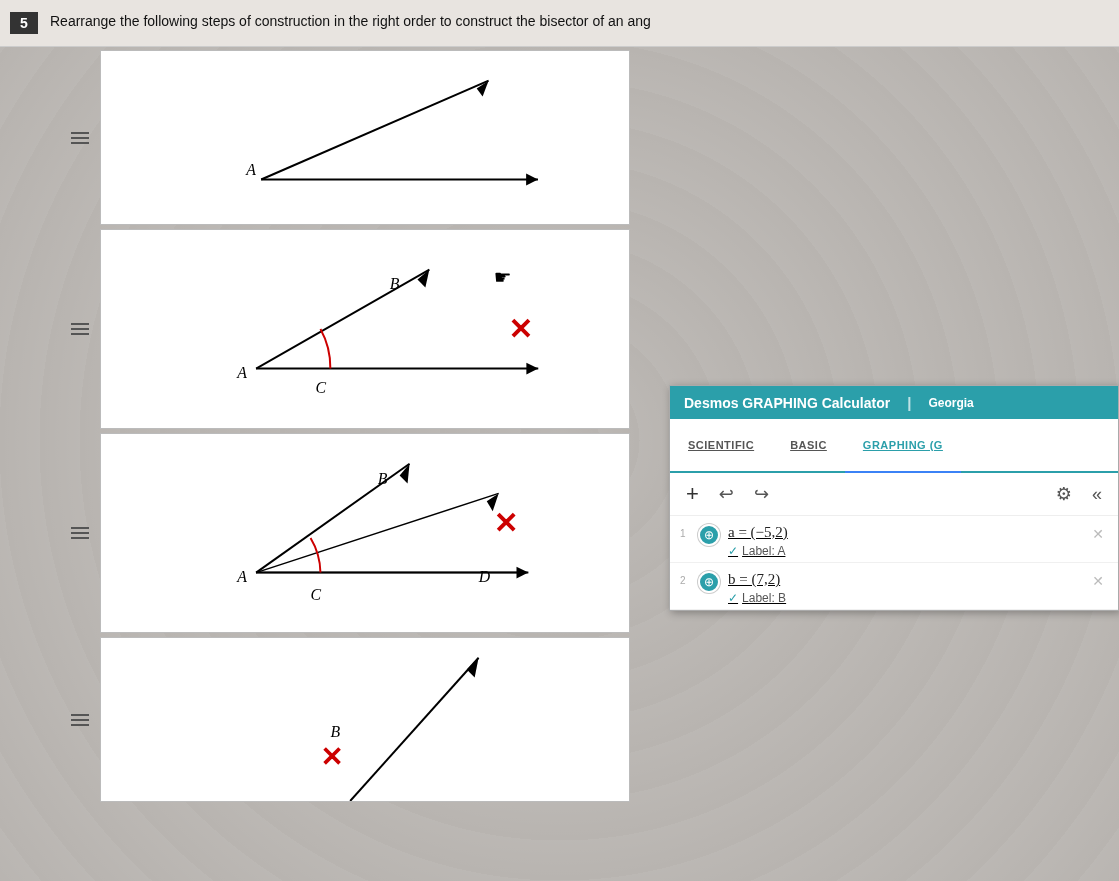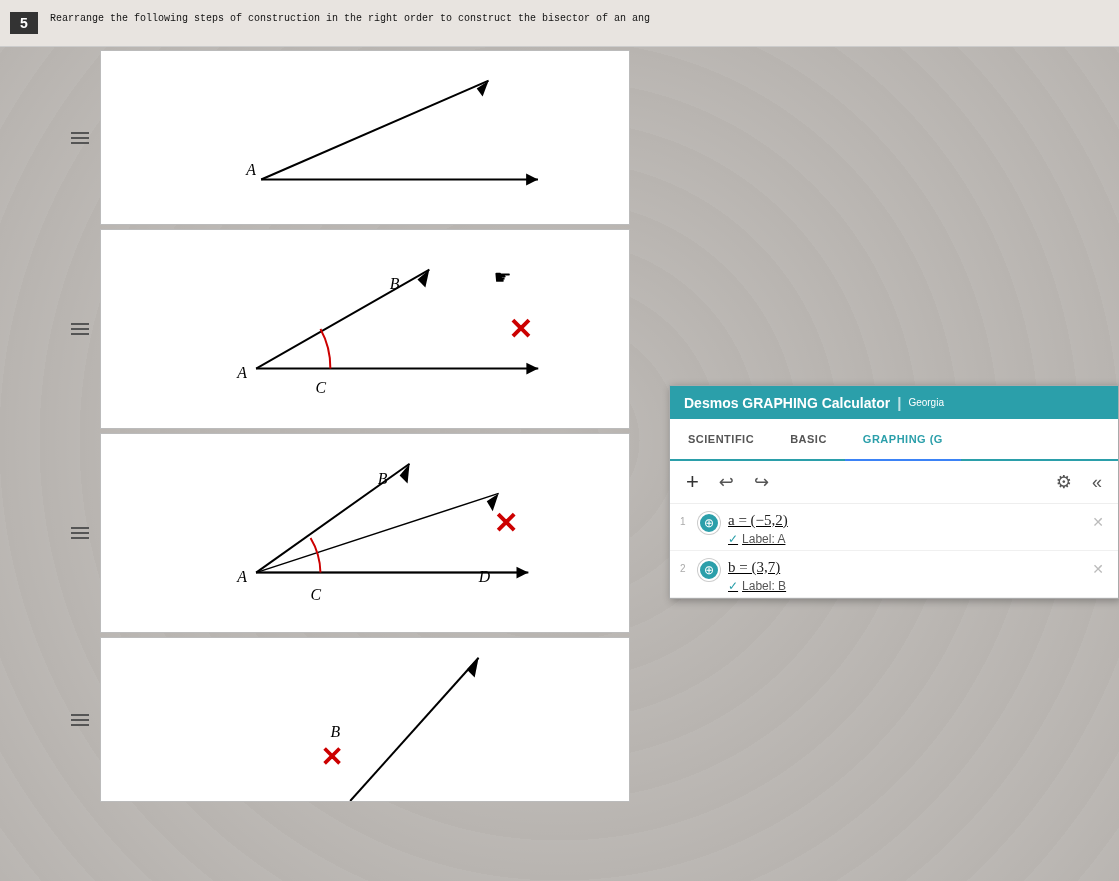--- a/index.html
+++ b/index.html
@@ -40,24 +40,23 @@
       color: white;
       font-size: 14px;
       font-weight: bold;
       padding: 3px 8px;
       margin-right: 12px;
       min-width: 28px;
       text-align: center;
     }
 
     .question-text {
-      font-size: 10px;
+      font-size: 14px;
       color: #111;
       line-height: 1.4;
-      font-family: Liberation Mono, monospace;
     }
 
     
     .panels-area {
       position: absolute;
       top: 50px;
       left: 100px;
       width: 530px;
     }
 
@@ -124,54 +123,55 @@
       font-size: 15px;
       font-weight: bold;
       display: flex;
       align-items: center;
       justify-content: space-between;
     }
 
     .desmos-header-title {
       display: flex;
       align-items: center;
-      gap: 3px;
+      gap: 13px;
     }
 
     .desmos-title-main {
       font-size: 14px;
       font-weight: bold;
     }
 
     .desmos-title-sep {
       color: rgba(255,255,255,0.7);
       margin: 0 4px;
     }
 
     .desmos-title-geo {
-      font-size: 10px;
-      font-weight: normal;
+      font-size: 12px;
+      font-weight: bold;
     }
 
     
     .desmos-tabs {
       display: flex;
       border-bottom: 2px solid #2b9faa;
       background: white;
     }
 
     .desmos-tab {
-      padding: 14px 18px;
+      padding: 20px 18px;
       font-size: 11px;
       font-weight: bold;
       color: #555;
       cursor: pointer;
       border-bottom: 2px solid transparent;
       margin-bottom: -2px;
       letter-spacing: 0.5px;
+      text-decoration: underline;
     }
 
     .desmos-tab.active {
       color: #2b9faa;
       border-bottom: 2px solid #3b82f6;
     }
 
     
     .desmos-toolbar {
       display: flex;
@@ -428,21 +428,21 @@
       </div>
       <div class="expr-delete">✕</div>
     </div>
 
     <div class="expression-row">
       <div class="expr-number">2</div>
       <div class="expr-color-btn">
         <span>⊕</span>
       </div>
       <div class="expr-content">
-        <div class="expr-formula">b = (3,7)</div>
+        <div class="expr-formula">b = (7,2)</div>
         <div class="expr-label-row">
           <span class="expr-label-check">✓</span>
           <span>Label: B</span>
         </div>
       </div>
       <div class="expr-delete">✕</div>
     </div>
 
   </div>
 

